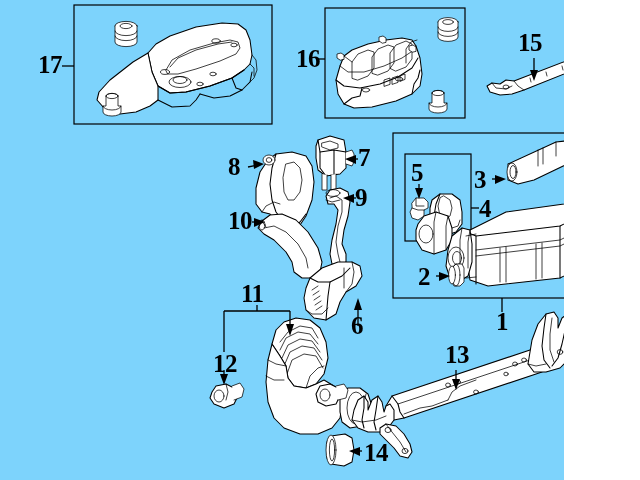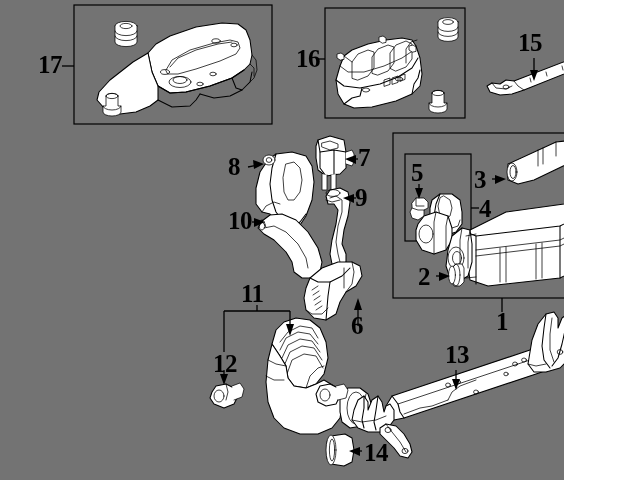--- a/index.html
+++ b/index.html
@@ -8,21 +8,21 @@
     padding: 0;
     background: #ffffff;
   }
   body {
     font-family: "Liberation Serif", "DejaVu Serif", serif;
   }
   #diagram-root {
     position: relative;
     width: 564px;
     height: 480px;
-    background: #737373;
+    background: #7dd3fc;
     overflow: hidden;
   }
   #diagram-svg {
     display: block;
     width: 640px;
     height: 480px;
   }
   .part-line {
     fill: none;
     stroke: #000000;

